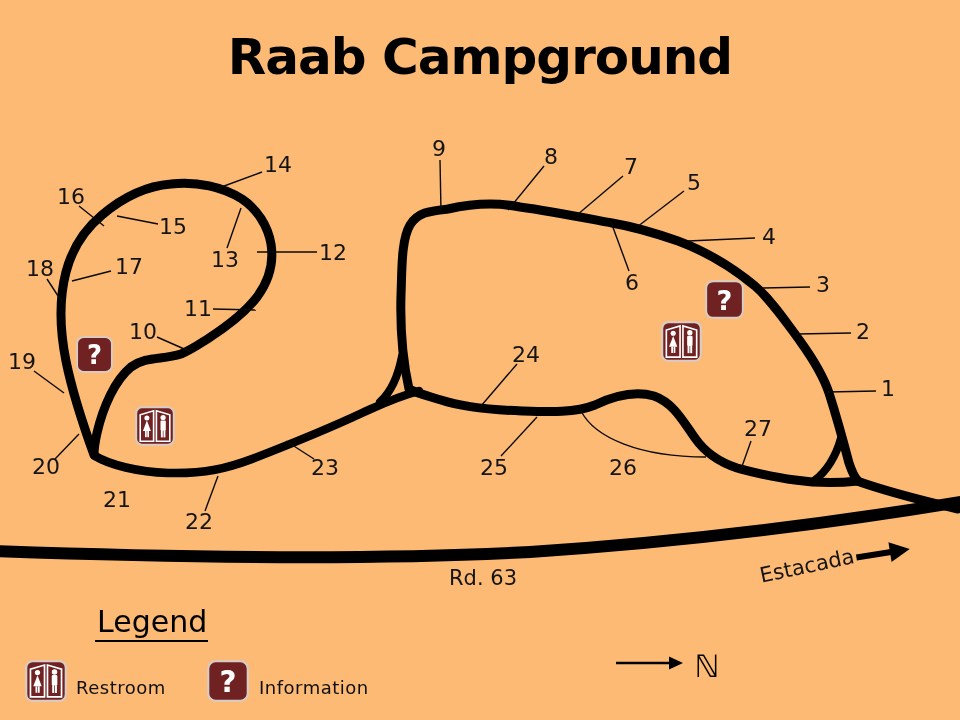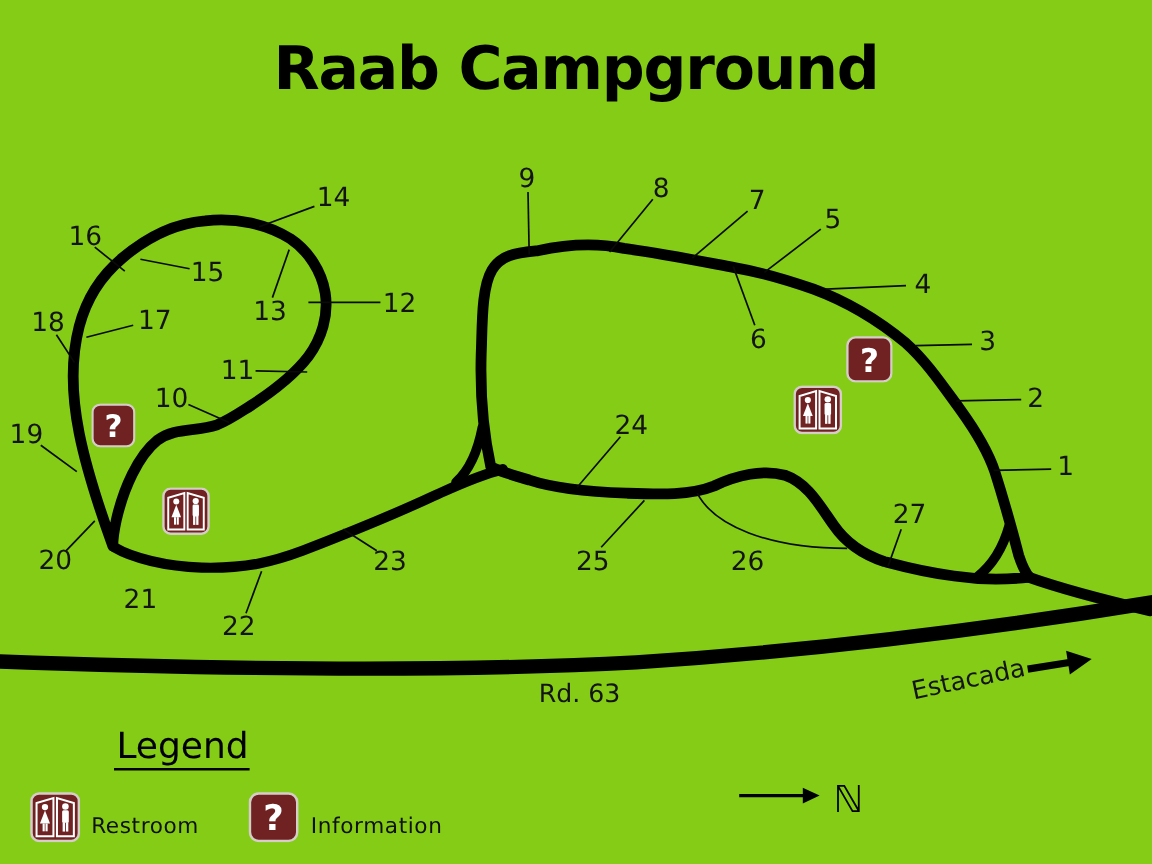--- a/index.html
+++ b/index.html
@@ -1,17 +1,17 @@
 <!DOCTYPE html>
 <html><head>
 <meta charset="utf-8">
 <style>
   html,body{margin:0;padding:0;background:#ffffff;}
   body{width:960px;height:720px;overflow:hidden;font-family:"DejaVu Sans",sans-serif;}
-  #stage{position:relative;width:960px;height:720px;background:#84cc16;}
+  #stage{position:relative;width:960px;height:720px;background:#fdba74;}
   svg{display:block;}
   .road{fill:none;stroke:#000;stroke-linecap:round;stroke-linejoin:round;}
   .leader{fill:none;stroke:#0a0a0a;stroke-width:1.4;}
   .site-num{font-size:22px;fill:#141414;text-anchor:middle;font-family:"DejaVu Sans",sans-serif;}
   .title{font-size:50px;font-weight:bold;letter-spacing:-1px;fill:#000;text-anchor:middle;font-family:"DejaVu Sans",sans-serif;}
   .map-label{font-size:21px;fill:#141414;font-family:"DejaVu Sans",sans-serif;}
   .legend-head{font-size:30px;fill:#000;font-family:"DejaVu Sans",sans-serif;}
   .legend-label{font-size:18px;letter-spacing:0.5px;fill:#101010;font-family:"DejaVu Sans",sans-serif;}
   .north-n{font-size:31px;fill:#000;text-anchor:middle;font-family:"DejaVu Sans","DejaVu Serif",serif;}
 </style>

